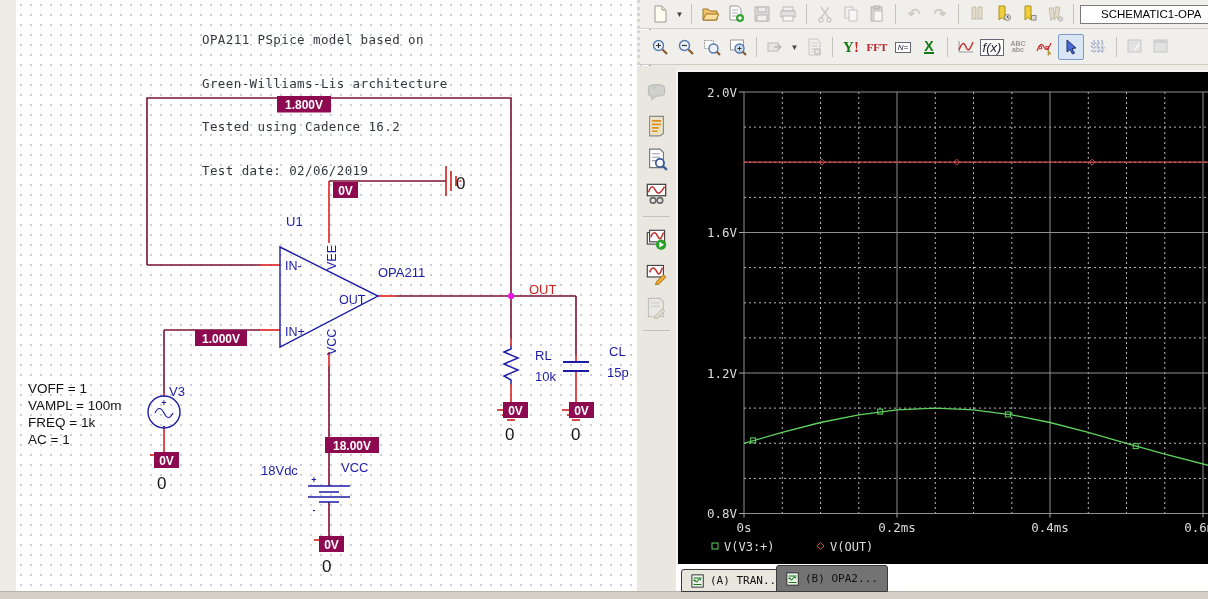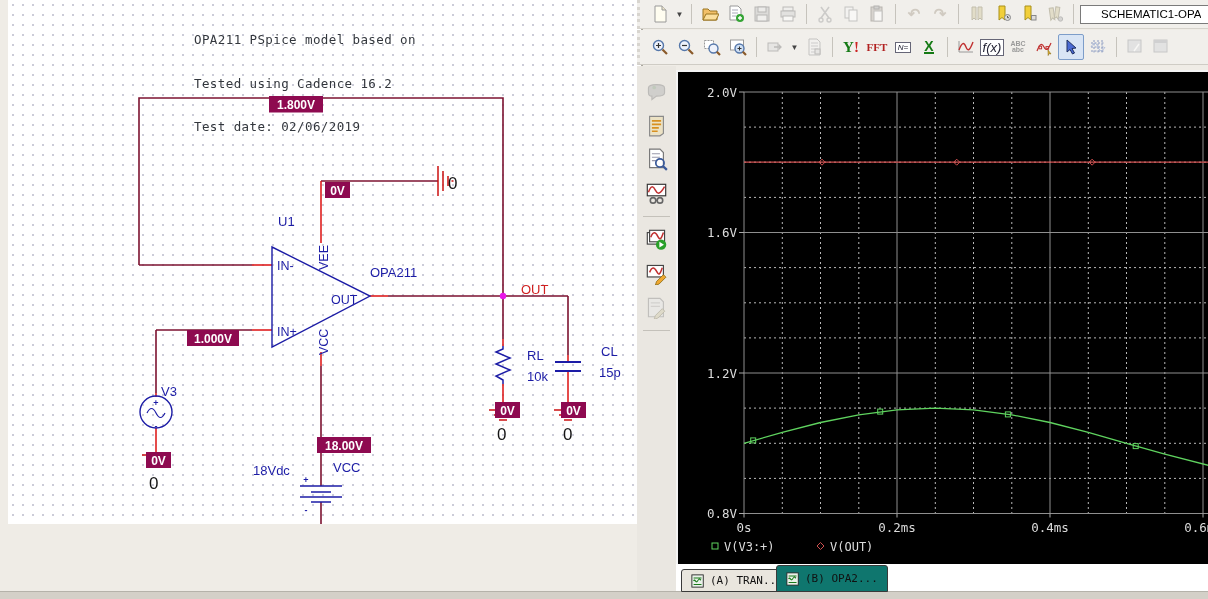--- a/index.html
+++ b/index.html
@@ -1,19 +1,19 @@
 <!DOCTYPE html>
 <html><head>
 <meta charset="utf-8">
 <style>
   html,body{margin:0;padding:0;background:#fff;font-family:"Liberation Sans",sans-serif}
   #app{position:relative;width:1208px;height:599px;overflow:hidden;background:#efece6}
 
   
-  #schematic{position:absolute;left:8px;top:0;width:633px;height:524px;background:#fff;
+  #schematic{position:absolute;left:16px;top:0;width:633px;height:592px;background:#fff;
     background-image:radial-gradient(#ccccd8 0.9px,transparent 1px);background-size:10px 10px;
     border-right:2px solid #aaa79f;overflow:hidden}
   #annot{position:absolute;left:186px;top:4px;font-family:"DejaVu Sans Mono",monospace;
     font-size:12.5px;line-height:14.5px;color:#33373d;letter-spacing:.4px;white-space:pre}
   #params{position:absolute;left:12px;top:380px;font-size:13.5px;line-height:17px;color:#131313}
   #schsvg{position:absolute;left:0;top:0}
 
   
   #tb1,#tb2{position:absolute;left:637px;width:571px;background:#f1efeb;display:flex;align-items:center;
     padding-left:8px;gap:2px;border-left:3px dotted #d8d5cf;box-sizing:border-box}
@@ -43,34 +43,41 @@
   .ssep{width:27px;height:1px;background:#c4c1ba;margin:2px 0}
 
   #plotwin{position:absolute;left:676px;top:70px;width:532px;height:492px;background:#000;
     border-left:2px solid #f4f4f4;border-top:2px solid #f4f4f4;overflow:hidden}
   #plot{position:absolute;left:0;top:0;width:532px;height:492px}
 
   #tabbar{position:absolute;left:676px;top:564px;width:532px;height:29px;background:#fff}
   .tab{position:absolute;bottom:1px;height:21px;display:flex;align-items:center;gap:5px;padding:0 9px;
     border:1px solid #3a3a3a;border-radius:3px 3px 0 0;font-family:"DejaVu Sans Mono",monospace;
     font-size:11px;color:#111;background:#e9e6de;z-index:1}
-  .tab.active{height:25px;background:#0f766e;z-index:2}
+  .tab.active{height:25px;background:#737373;z-index:2}
   .tabicon svg{width:14px;height:14px;display:block}
   #bottomstrip{position:absolute;left:0;bottom:0;width:1208px;height:7px;background:#d4d0c8;border-top:1px solid #b5b2aa}
 </style>
 </head>
 <body>
 
 <div id="app">
 
   <div id="schematic">
     <div id="annot">
       <div>OPA211 PSpice model based on</div>
+      <div>Green-Williams-Lis architecture</div>
       <div>Tested using Cadence 16.2</div>
       <div>Test date: 02/06/2019</div>
+    </div>
+    <div id="params">
+      <div>VOFF = 1</div>
+      <div>VAMPL = 100m</div>
+      <div>FREQ = 1k</div>
+      <div>AC = 1</div>
     </div>
 
     <svg id="schsvg" width="633" height="592" viewBox="0 0 633 592">
 
       <g stroke="#7c1230" stroke-width="1.6" fill="none">
         <path d="M131 265V98H495V296"></path>
         <path d="M131 265H244"></path>
         <path d="M148 330H244M148 330V393"></path>
         <path d="M380 296H560M560 296V355"></path>
         <path d="M313 181H430"></path>

